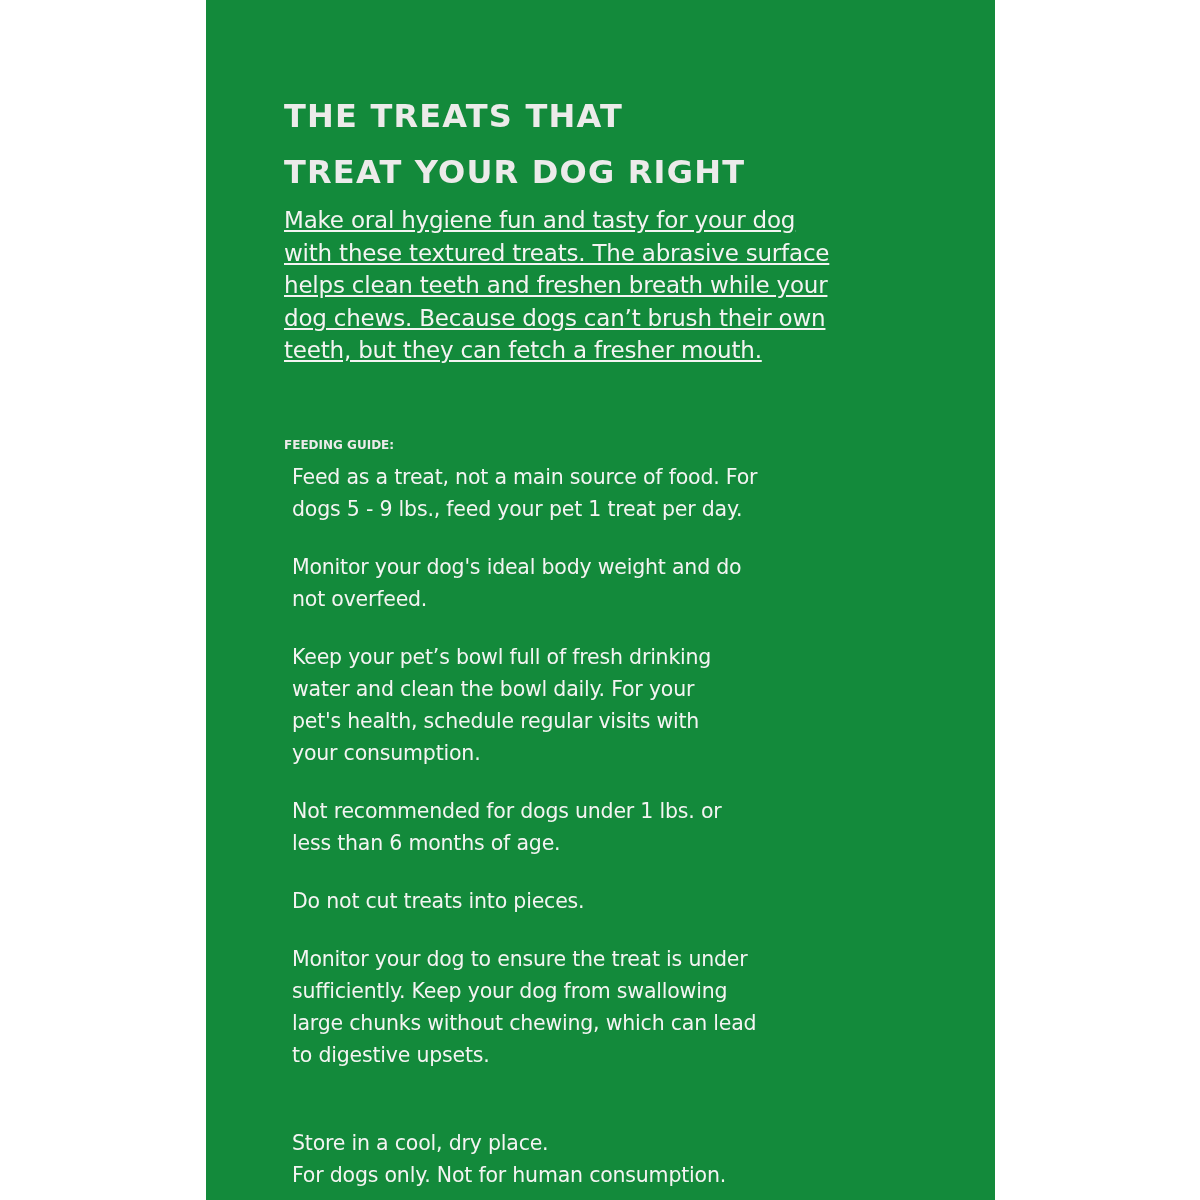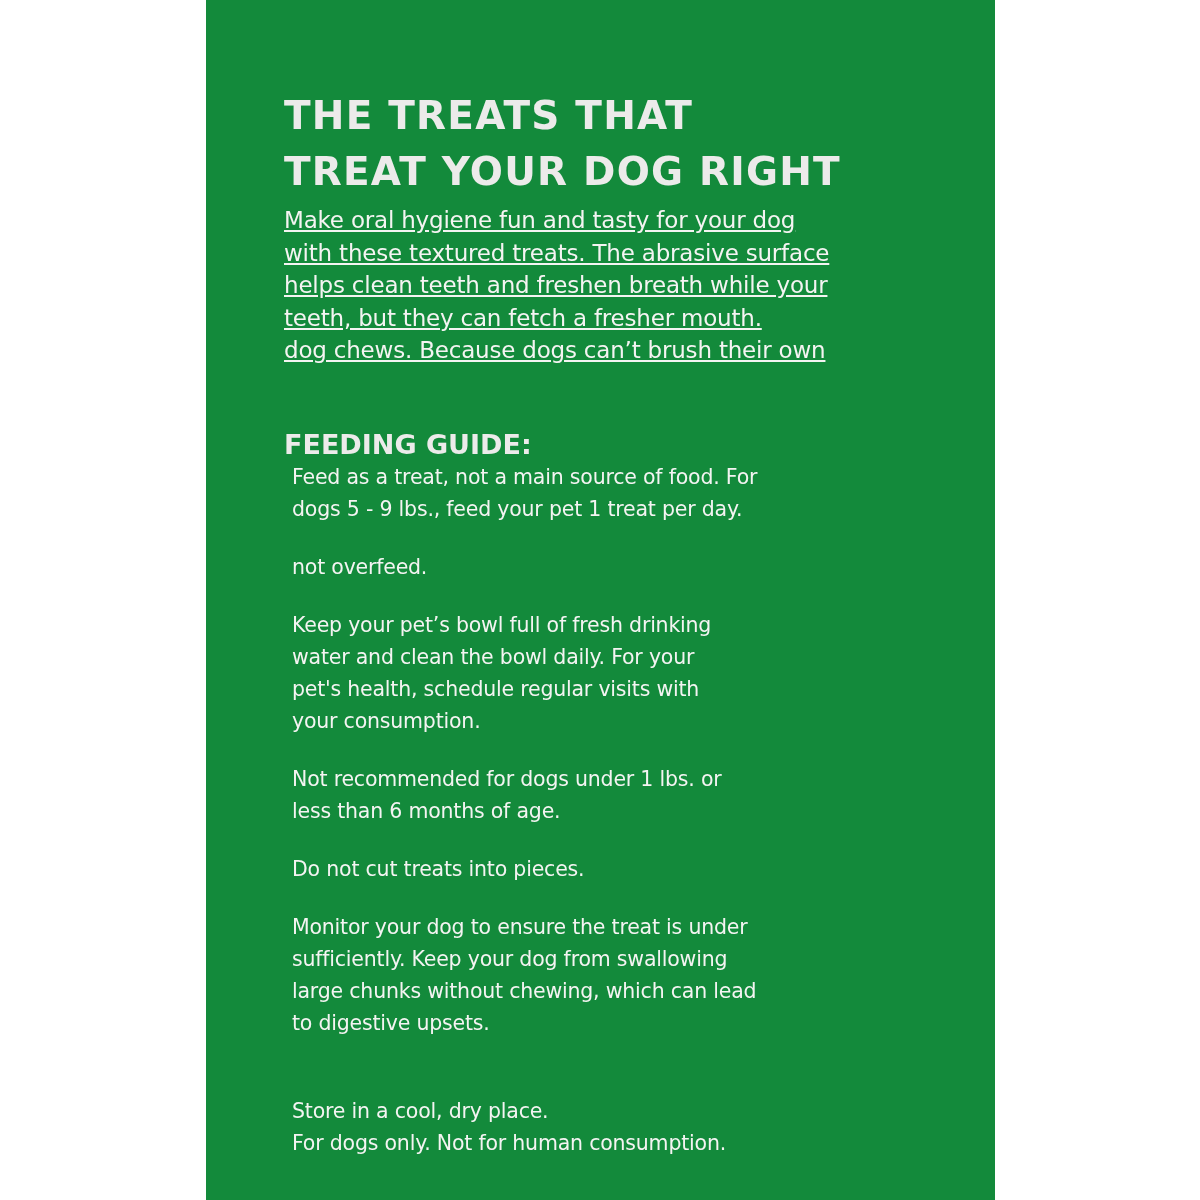--- a/index.html
+++ b/index.html
@@ -23,36 +23,36 @@
       left: 284px;
       top: 88px;
       width: 580px;
       color: #f4f4f2;
       font-family: "DejaVu Sans", sans-serif;
     }
     .headline {
       margin: 0;
       font-family: "DejaVu Sans", sans-serif;
       font-weight: bold;
-      font-size: 39px;
+      font-size: 32px;
       line-height: 56px;
       letter-spacing: 1.2px;
       color: #ecebea;
     }
     .intro {
       margin: 4px 0 0 0;
       font-size: 23px;
       line-height: 32.5px;
       letter-spacing: -0.2px;
       text-decoration: underline;
     }
     .section-title {
       margin: 62px 0 0 0;
       font-weight: bold;
-      font-size: 27px;
+      font-size: 12px;
       line-height: 32px;
       color: #ecebea;
     }
     .para {
       margin: 8px;
       font-size: 20.5px;
       line-height: 32px;
       letter-spacing: -0.2px;
     }
     .para + .para { margin-top: 26px; }
@@ -67,32 +67,33 @@
 <div class="content">
   <h1 class="headline">
     <span class="line">THE TREATS THAT</span>
     <span class="line">TREAT YOUR DOG RIGHT</span>
   </h1>
 
   <p class="intro">
     <span class="line">Make oral hygiene fun and tasty for your dog</span>
     <span class="line">with these textured treats. The abrasive surface</span>
     <span class="line">helps clean teeth and freshen breath while your</span>
+    <span class="line">dog chews. Because dogs can’t brush their own</span>
     <span class="line">teeth, but they can fetch a fresher mouth.</span>
-    <span class="line">dog chews. Because dogs can’t brush their own</span>
   </p>
 
   <div class="section-title">FEEDING GUIDE:</div>
 
   <p class="para" style="margin-top:0">
     <span class="line">Feed as a treat, not a main source of food. For</span>
     <span class="line">dogs 5 - 9 lbs., feed your pet 1 treat per day.</span>
   </p>
 
   <p class="para">
+    <span class="line">Monitor your dog's ideal body weight and do</span>
     <span class="line">not overfeed.</span>
   </p>
 
   <p class="para">
     <span class="line">Keep your pet’s bowl full of fresh drinking</span>
     <span class="line">water and clean the bowl daily. For your</span>
     <span class="line">pet's health, schedule regular visits with</span>
     <span class="line">your consumption.</span>
   </p>
 

